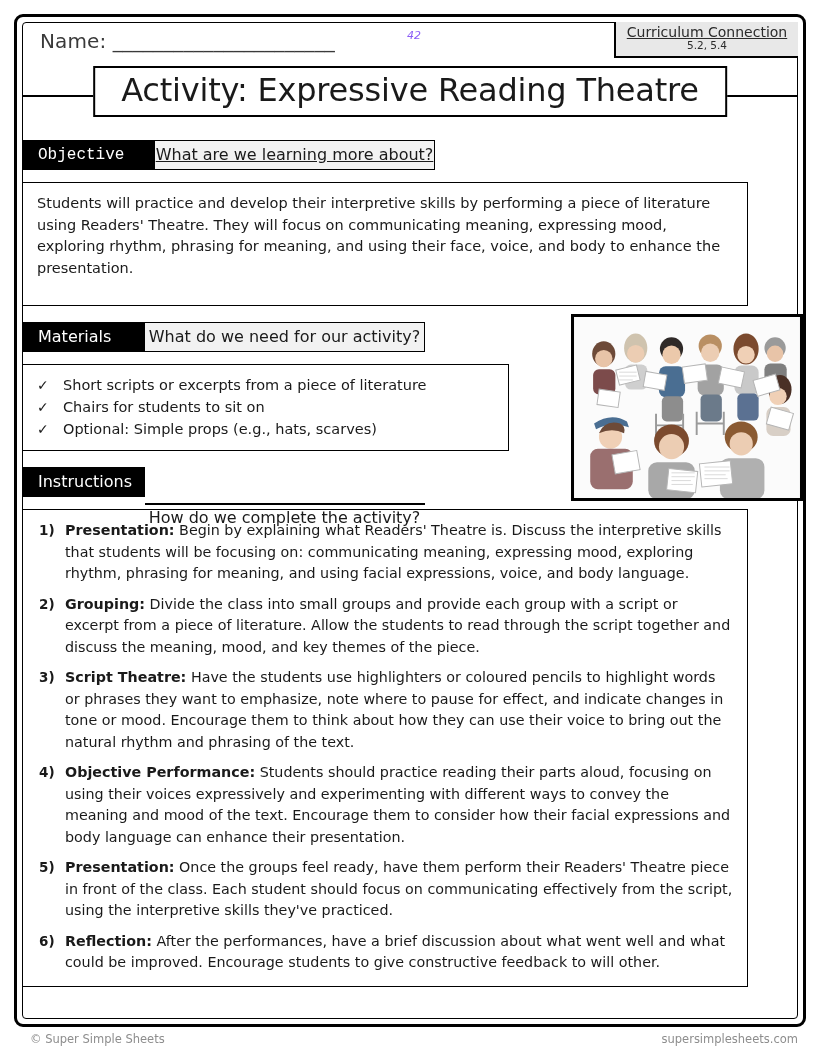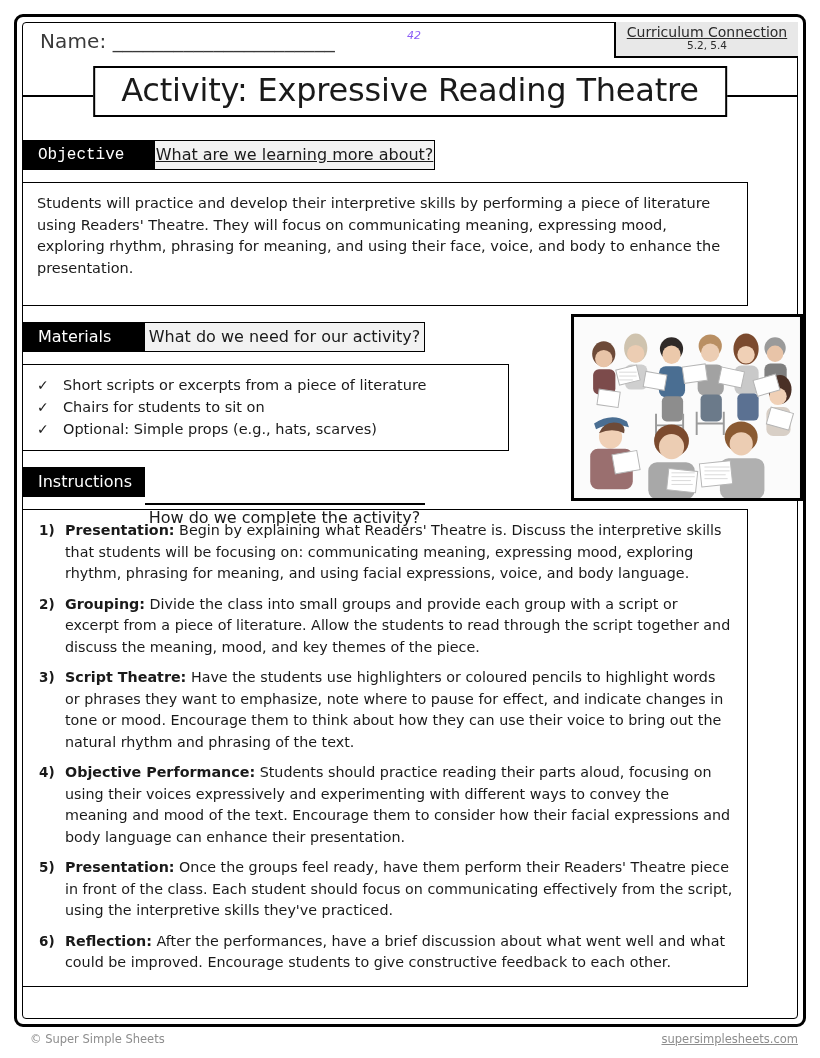--- a/index.html
+++ b/index.html
@@ -266,21 +266,21 @@
   .footer {
     position: absolute;
     left: 16px;
     right: 16px;
     bottom: 8px;
     height: 18px;
     font-size: 11.5px;
     color: #8d8d8d;
   }
   .footer .left { position: absolute; left: 14px; top: 0; }
-  .footer .right { position: absolute; right: 6px; top: 0; text-decoration: underline; }
+  .footer .right { position: absolute; right: 6px; top: 0; }
 </style>
 </head>
 <body>
 
 <div class="page">
 
   <div class="frame-outer"></div>
   <div class="frame-inner"></div>
 
   <div class="content">
@@ -444,21 +444,21 @@
         <div class="step-body"><span class="step-title">Objective Performance:</span><span> Students should practice reading their parts aloud, focusing on using their voices expressively and experimenting with different ways to convey the meaning and mood of the text. Encourage them to consider how their facial expressions and body language can enhance their presentation.</span></div>
       </div>
 
       <div class="step">
         <div class="step-num">5)</div>
         <div class="step-body"><span class="step-title">Presentation:</span><span> Once the groups feel ready, have them perform their Readers' Theatre piece in front of the class. Each student should focus on communicating effectively from the script, using the interpretive skills they've practiced.</span></div>
       </div>
 
       <div class="step">
         <div class="step-num">6)</div>
-        <div class="step-body"><span class="step-title">Reflection:</span><span> After the performances, have a brief discussion about what went well and what could be improved. Encourage students to give constructive feedback to each other.</span></div>
+        <div class="step-body"><span class="step-title">Reflection:</span><span> After the performances, have a brief discussion about what went well and what could be improved. Encourage students to give constructive feedback to will other.</span></div>
       </div>
 
     </div>
 
   </div>
 
   <div class="footer">
     <span class="left">© Super Simple Sheets</span>
     <span class="right">supersimplesheets.com</span>
   </div>

